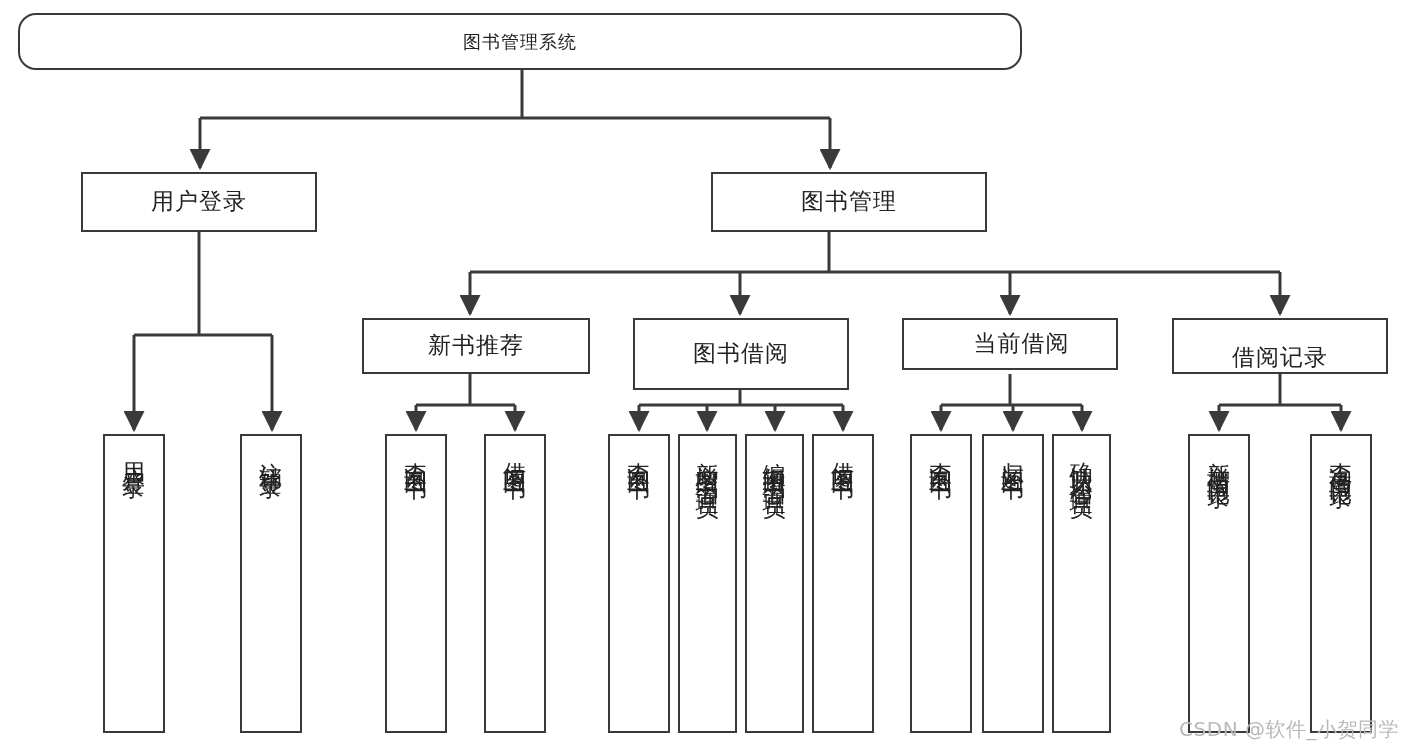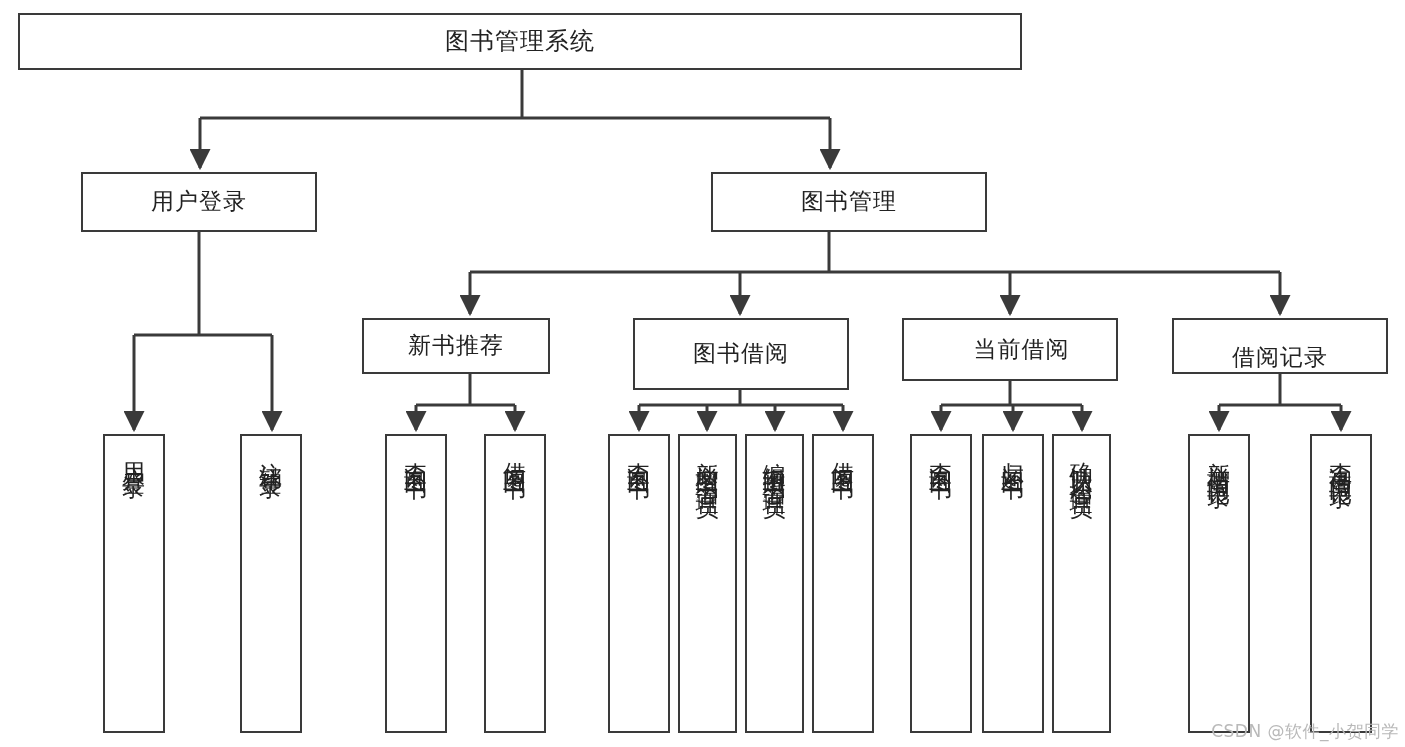--- a/index.html
+++ b/index.html
@@ -35,41 +35,42 @@
     justify-content: center;
     text-align: center;
     z-index: 2;
   }
   .node.h {
     font-size: 23px;
     letter-spacing: 1px;
     line-height: 1.2;
   }
   .node.root {
-    font-size: 24px;
+    font-size: 18px;
+    border-radius: 18px;
   }
   .node.v {
     font-size: 23px;
     align-items: flex-start;
     justify-content: center;
     padding-top: 8px;
   }
   .vtext {
     writing-mode: vertical-rl;
     text-orientation: upright;
     letter-spacing: 5px;
     line-height: 1.05;
     display: block;
     white-space: nowrap;
   }
   .watermark {
     position: absolute;
     right: 6px;
     bottom: 4px;
-    font-size: 17px;
+    font-size: 20px;
     color: #b9b9b9;
     letter-spacing: 0.5px;
     z-index: 3;
     white-space: nowrap;
     font-family: "DejaVu Sans", "Liberation Sans", sans-serif;
   }
 </style>
 </head>
 <body>
 
@@ -142,27 +143,27 @@
     <span>图书管理系统</span>
   </div>
 
   <div class="node h" style="left: 81px; top: 172px; width: 236px; height: 60px;">
     <span>用户登录</span>
   </div>
   <div class="node h" style="left: 711px; top: 172px; width: 276px; height: 60px;">
     <span>图书管理</span>
   </div>
 
-  <div class="node h" style="left: 362px; top: 318px; width: 188px; height: 56px;">
+  <div class="node h" style="left: 362px; top: 318px; width: 228px; height: 56px;">
     <span>新书推荐</span>
   </div>
   <div class="node h" style="left: 633px; top: 318px; width: 216px; height: 72px;">
     <span>图书借阅</span>
   </div>
-  <div class="node h" style="left: 902px; top: 318px; width: 216px; height: 63px; padding-left: 23px;">
+  <div class="node h" style="left: 902px; top: 318px; width: 216px; height: 52px; padding-left: 23px;">
     <span>当前借阅</span>
   </div>
   <div class="node h" style="left: 1172px; top: 318px; width: 216px; height: 56px; align-items: flex-end;">
     <span>借阅记录</span>
   </div>
 
   <div class="node v" style="left: 103px; top: 434px; width: 62px; height: 299px;">
     <span class="vtext">用户登录</span>
   </div>
   <div class="node v" style="left: 240px; top: 434px; width: 62px; height: 299px;">

